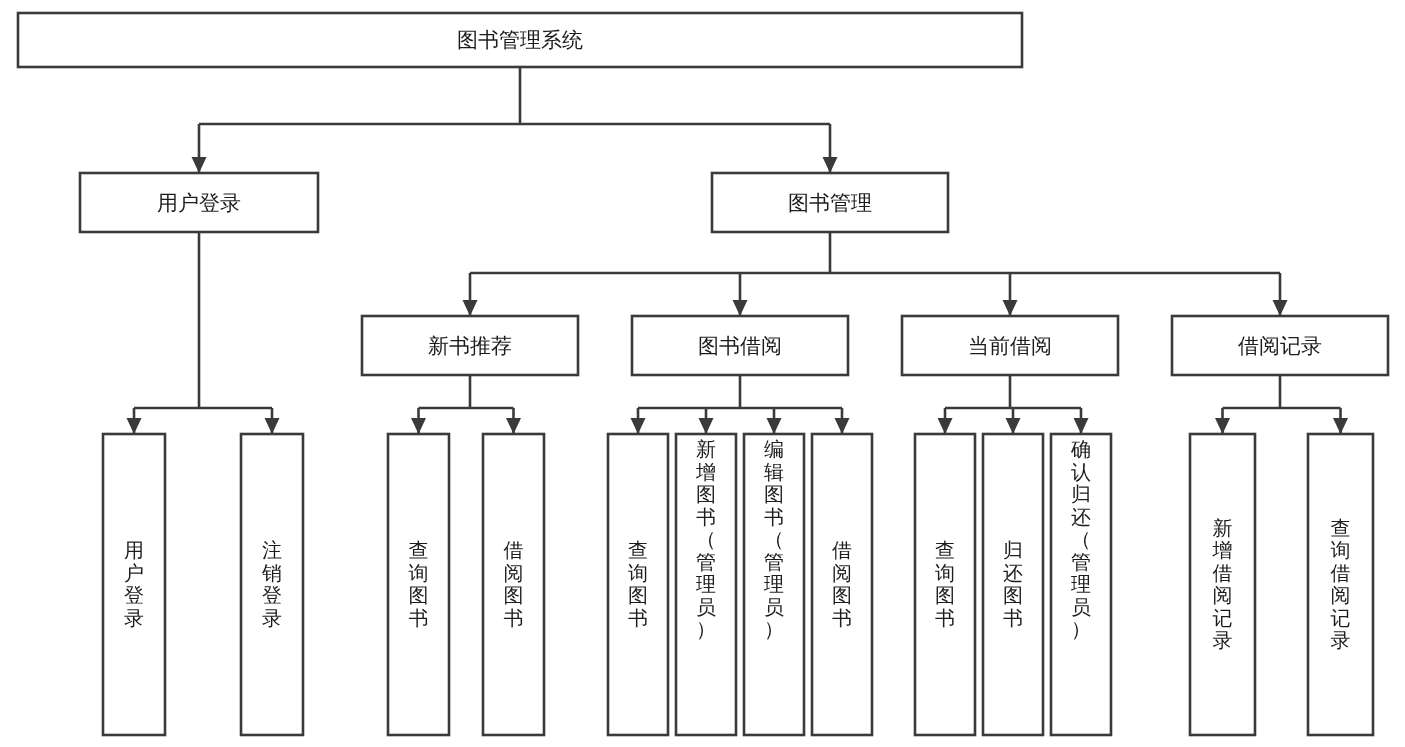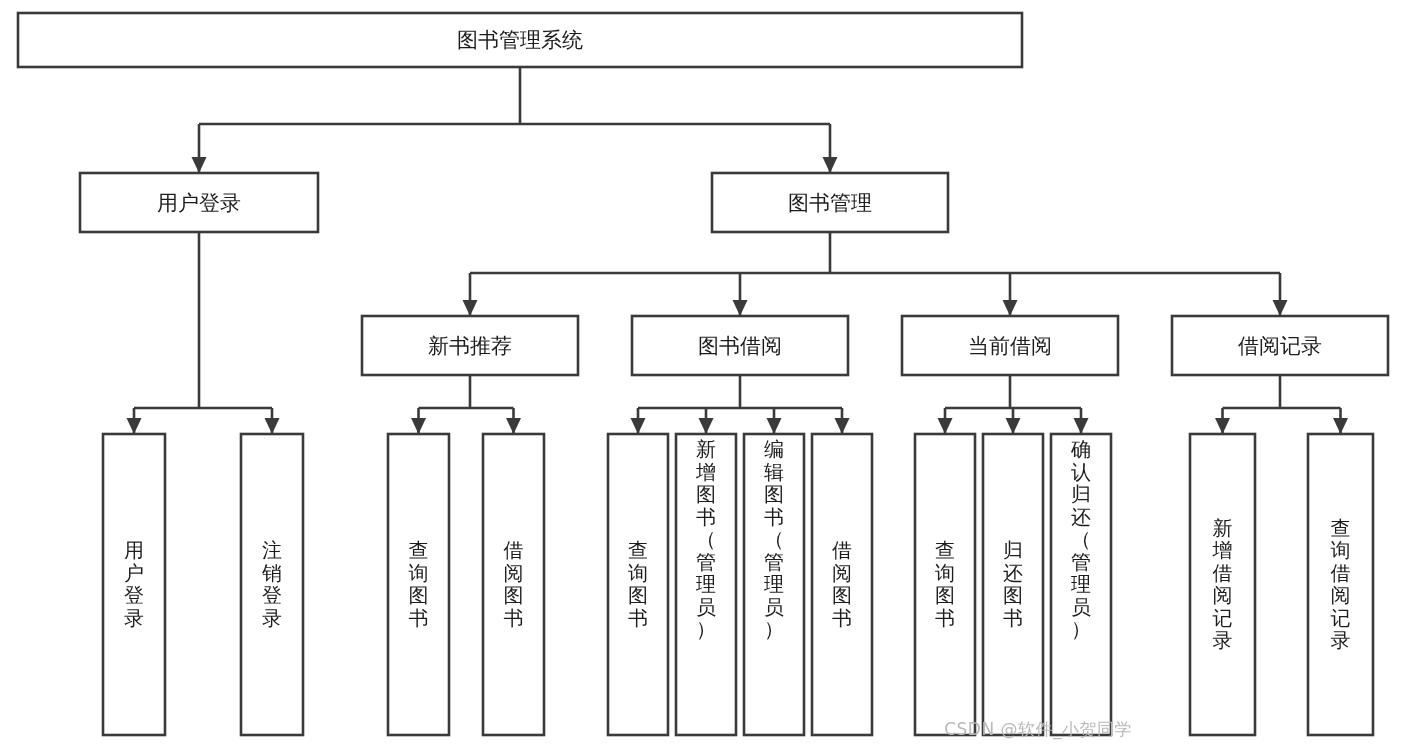--- a/index.html
+++ b/index.html
@@ -203,14 +203,13 @@
         <g>
           <rect x="1190" y="434" width="65" height="301" class="node-box"></rect>
           <text x="1222.5" class="node-label-v"><tspan x="1222.5" y="534.55">新</tspan><tspan x="1222.5" y="557.05">增</tspan><tspan x="1222.5" y="579.55">借</tspan><tspan x="1222.5" y="602.05">阅</tspan><tspan x="1222.5" y="624.55">记</tspan><tspan x="1222.5" y="647.05">录</tspan></text>
         </g>
         <g>
           <rect x="1308" y="434" width="65" height="301" class="node-box"></rect>
           <text x="1340.5" class="node-label-v"><tspan x="1340.5" y="534.55">查</tspan><tspan x="1340.5" y="557.05">询</tspan><tspan x="1340.5" y="579.55">借</tspan><tspan x="1340.5" y="602.05">阅</tspan><tspan x="1340.5" y="624.55">记</tspan><tspan x="1340.5" y="647.05">录</tspan></text>
         </g>
       </g>
     </svg>
-  <div class="watermark">CSDN @软件_小贺同学</div>
 </div>
 
 </body></html>

